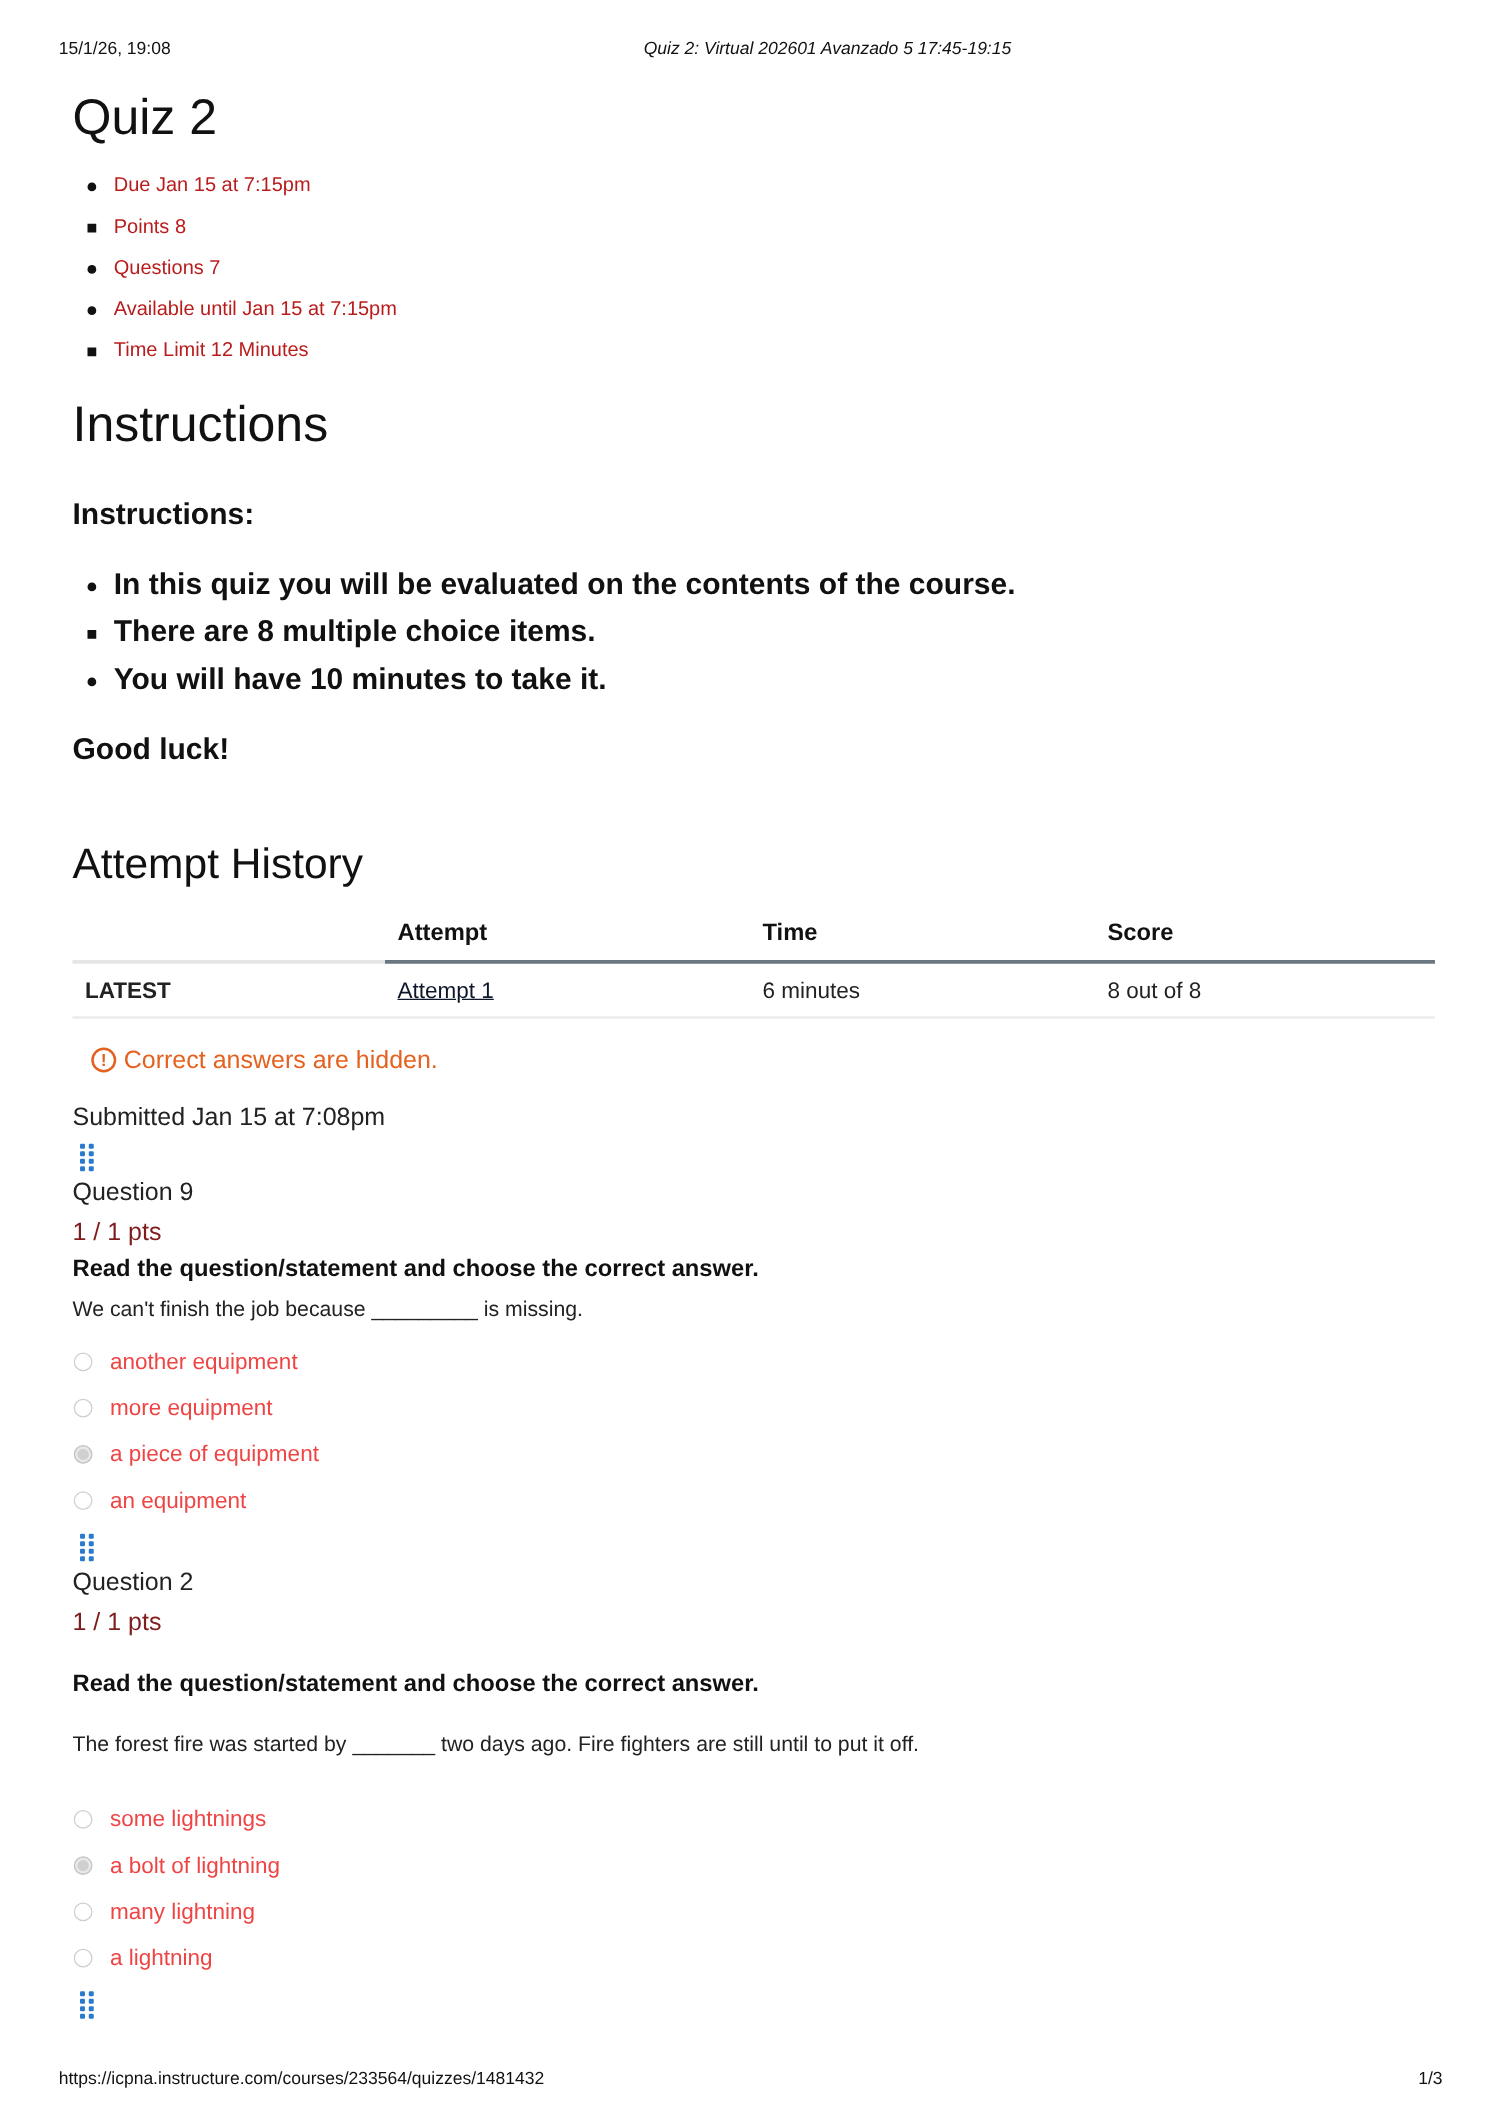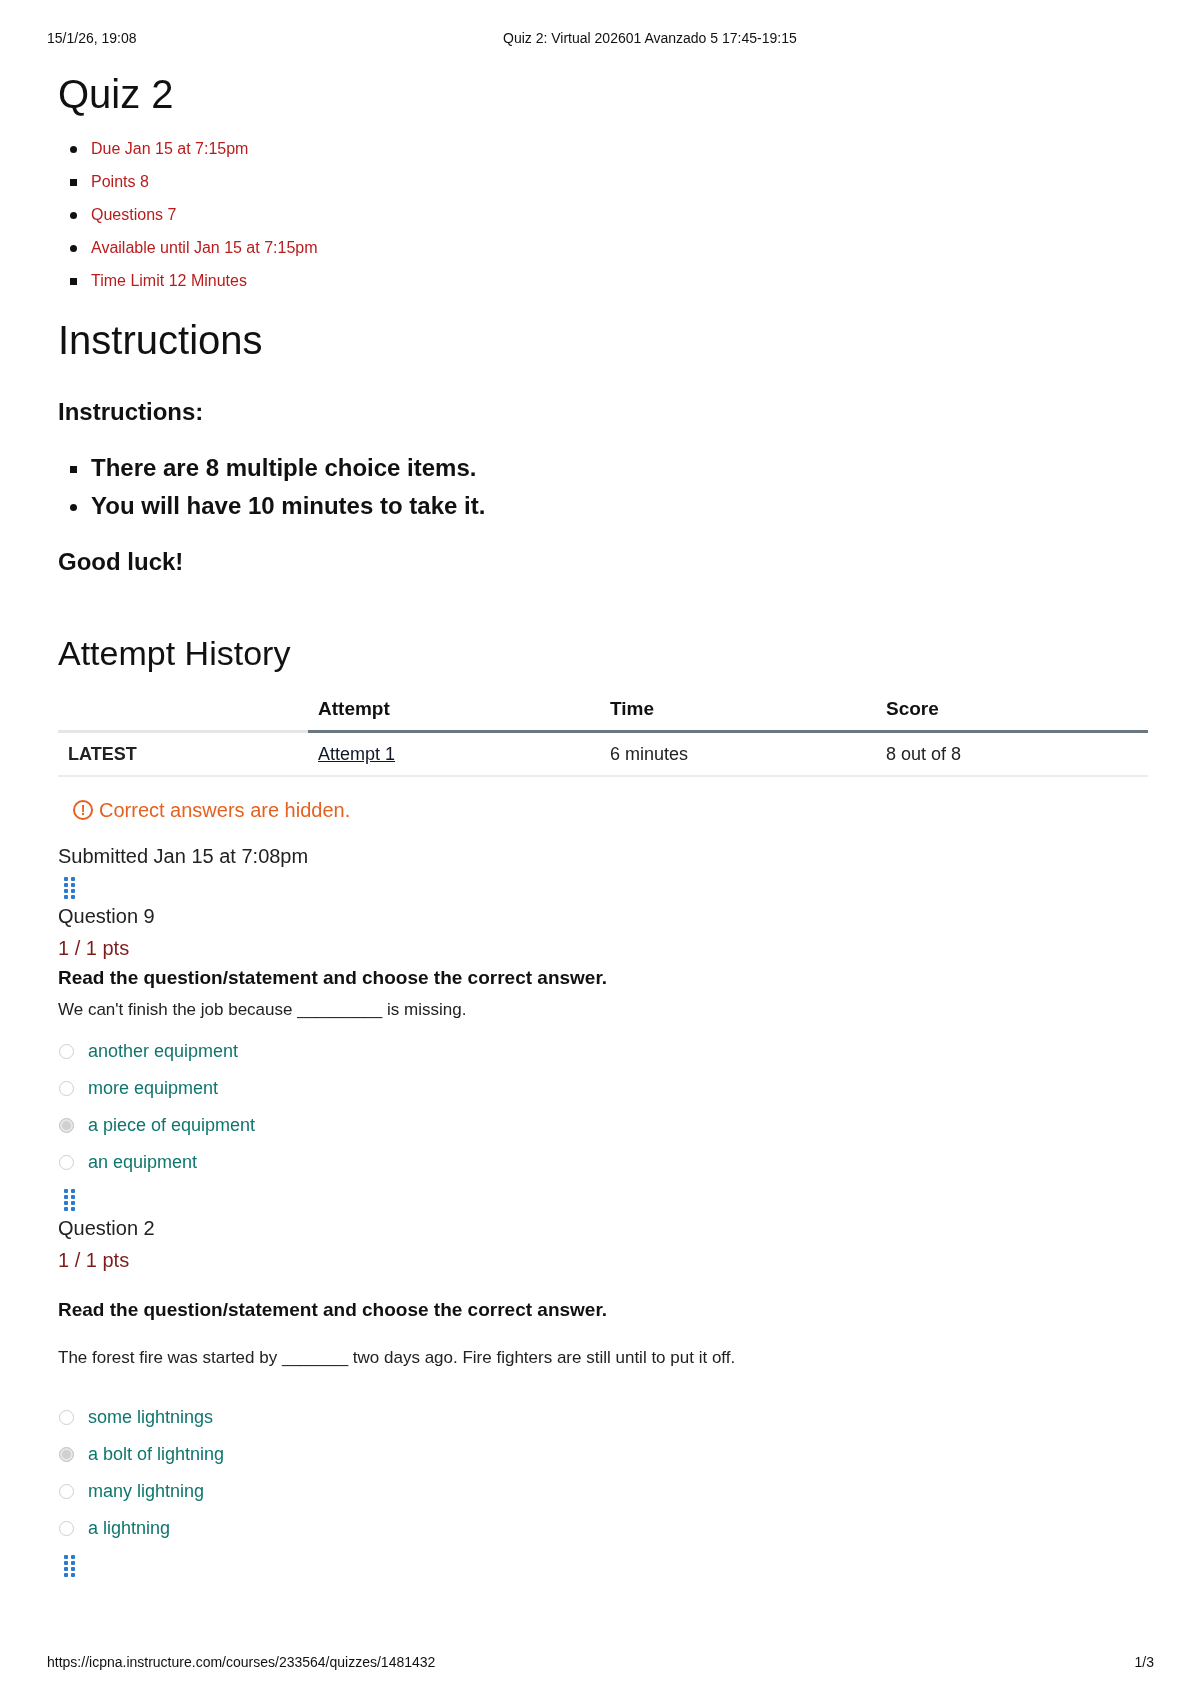--- a/index.html
+++ b/index.html
@@ -6,21 +6,21 @@
   body {
     width: 1200px; height: 1698px; position: relative; overflow: hidden;
     font-family: "Liberation Sans", sans-serif; color: #111;
   }
   .print-header, .print-footer {
     position: absolute; left: 0; width: 1200px; font-size: 14px; color: #111;
   }
   .print-header { top: 30px; }
   .print-footer { top: 1654px; }
   .ph-left { position: absolute; left: 47px; }
-  .ph-center { position: absolute; left: 503px; }
+  .ph-center { position: absolute; left: 515px; font-style: italic; }
   .pf-right { position: absolute; right: 46px; }
 
   .content { position: absolute; left: 58px; top: 66px; width: 1090px; }
 
   h1.quiz-title { font-size: 40px; font-weight: normal; margin: 0; line-height: 56px; }
   ul.details { margin: 10px 0 0 0; padding-left: 33px; list-style: none; }
   ul.details li { font-size: 16px; line-height: 33px; position: relative; color: #b91c1c; }
   ul.details li::before {
     content: ""; position: absolute; left: -21px; top: 14px; width: 7px; height: 7px; background: #111;
   }
@@ -68,21 +68,21 @@
     display: grid; grid-template-columns: 4px 4px; grid-template-rows: repeat(4, 4px);
     column-gap: 3px; row-gap: 2px;
   }
   .drag-handle span { width: 4px; height: 4px; background: #2a7bd0; border-radius: 1px; }
 
   .q-title { font-size: 20px; color: #222; line-height: 26px; margin-top: 4px; }
   .q-pts { font-size: 20px; color: #7f1d1d; line-height: 26px; margin-top: 6px; }
   .q-instr { font-size: 19px; font-weight: bold; line-height: 26px; margin-top: 4px; }
   .q-text { font-size: 17px; color: #222; line-height: 22px; margin-top: 8px; }
   .options { margin-top: 12px; }
-  .option { display: flex; align-items: center; height: 37px; font-size: 18px; color: #0f766e; }
+  .option { display: flex; align-items: center; height: 37px; font-size: 18px; color: #ef4444; }
   .radio {
     width: 15px; height: 15px; border-radius: 50%; border: 1px solid #cfcfcf; box-sizing: border-box;
     margin: 0 14px 0 1px; background: #fff;
   }
   .radio.selected { background: #d0d0d0; border-color: #c4c4c4; box-shadow: inset 0 0 0 2px #e8e8e8; }
 
   .q2 .q-instr { margin-top: 24px; }
   .q2 .q-text { margin-top: 24px; }
   .q2 .options { margin-top: 30px; }
 </style>
@@ -101,20 +101,21 @@
     <li class="round">Due Jan 15 at 7:15pm</li>
     <li>Points 8</li>
     <li class="round">Questions 7</li>
     <li class="round">Available until Jan 15 at 7:15pm</li>
     <li>Time Limit 12 Minutes</li>
   </ul>
 
   <h2 class="section">Instructions</h2>
   <div class="instr-heading">Instructions:</div>
   <ul class="instr">
+    <li class="round">In this quiz you will be evaluated on the contents of the course.</li>
     <li>There are 8 multiple choice items.</li>
     <li class="round">You will have 10 minutes to take it.</li>
   </ul>
   <div class="good-luck">Good luck!</div>
 
   <h2 class="attempt-history">Attempt History</h2>
   <table class="attempts">
     <thead>
       <tr>
         <th class="c0"></th>

